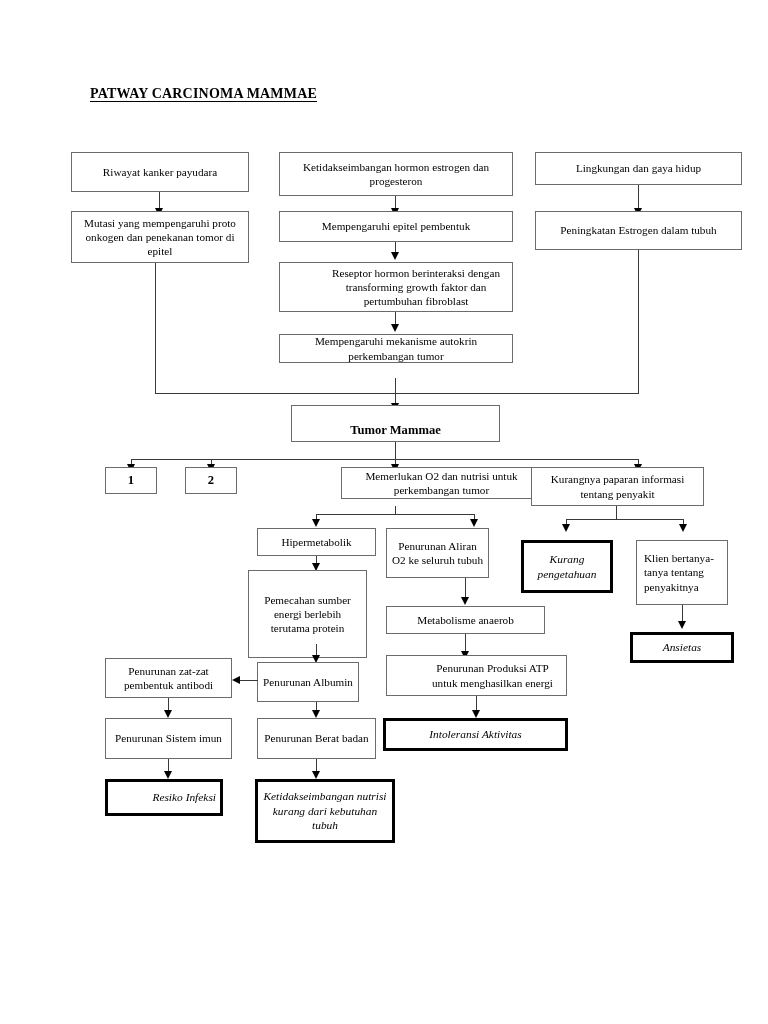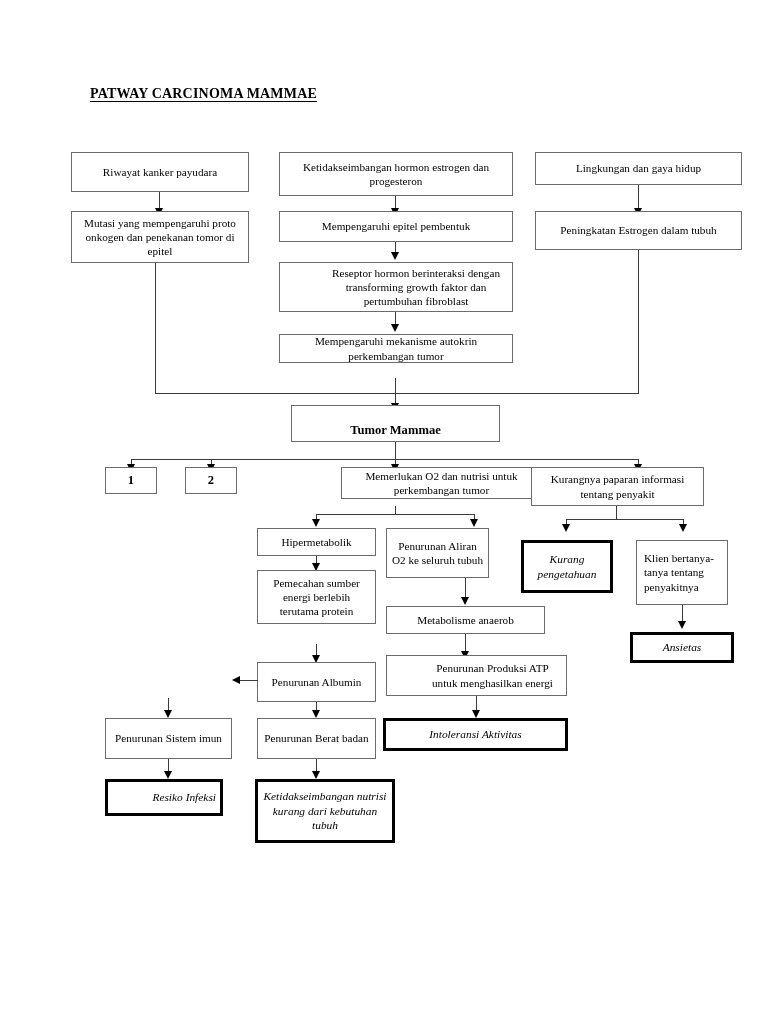--- a/index.html
+++ b/index.html
@@ -212,40 +212,43 @@
 
   <div class="vline" style="left:316px; top:556px; height:11px;"></div>
   <div class="arrow-d" style="left:312px; top:563px;"></div>
 
   <div class="vline" style="left:465px; top:578px; height:22px;"></div>
   <div class="arrow-d" style="left:461px; top:597px;"></div>
 
   <div class="vline" style="left:682px; top:605px; height:19px;"></div>
   <div class="arrow-d" style="left:678px; top:621px;"></div>
 
-  <div class="node" style="left:257px; top:570px; width:119px; height:54px;">
+  <div class="node" style="left:248px; top:570px; width:119px; height:88px;">
     <span class="tx">Pemecahan sumber energi berlebih terutama protein</span>
   </div>
 
   <div class="node" style="left:386px; top:606px; width:159px; height:28px;">
     <span class="tx">Metabolisme anaerob</span>
   </div>
 
   <div class="node dx" style="left:630px; top:632px; width:104px; height:31px;">
     <span class="tx">Ansietas</span>
   </div>
 
   <div class="vline" style="left:316px; top:644px; height:14px;"></div>
   <div class="arrow-d" style="left:312px; top:655px;"></div>
 
   <div class="vline" style="left:465px; top:634px; height:20px;"></div>
   <div class="arrow-d" style="left:461px; top:651px;"></div>
 
-
-  <div class="node" style="left:257px; top:662px; width:119px; height:40px;">
+  <div class="node" style="left:105px; top:658px; width:127px; height:40px;">
+    <span class="tx">Penurunan zat-zat pembentuk antibodi</span>
+  </div>
+
+  <div class="node" style="left:257px; top:662px; width:102px; height:40px;">
     <span class="tx">Penurunan Albumin</span>
   </div>
 
   <div class="node" style="left:386px; top:655px; width:181px; height:41px;padding-left:36px;">
     <span class="tx">Penurunan Produksi ATP untuk menghasilkan energi</span>
   </div>
 
   <div class="hline" style="left:240px; top:680px; width:18px;"></div>
   <div class="arrow-l" style="left:232px; top:676px;"></div>
 

